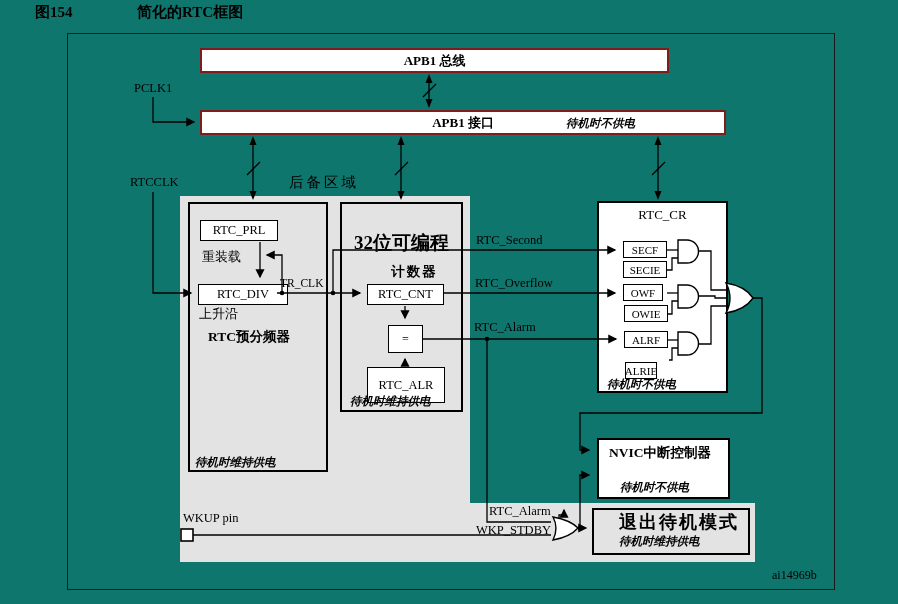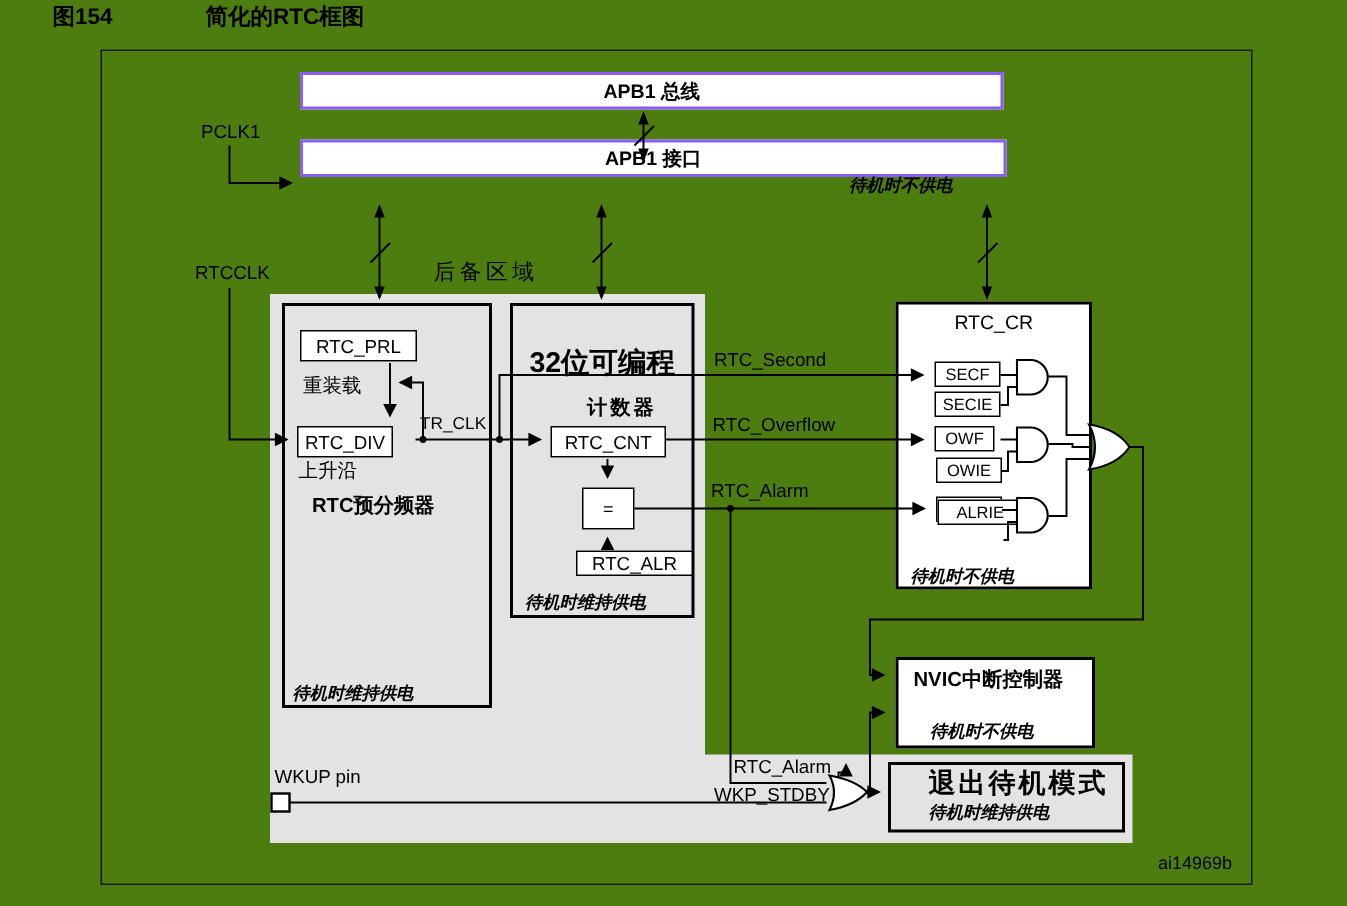--- a/index.html
+++ b/index.html
@@ -1,34 +1,34 @@
 <!DOCTYPE html>
 <html><head>
 <meta charset="utf-8">
 <style>
   html,body{margin:0;padding:0;background:#fff;}
   #stage{
-    position:relative;width:898px;height:604px;background:#4d7c0f;
-    font-family:Liberation Sans, sans-serif;color:#000;overflow:hidden;
+    position:relative;width:898px;height:604px;background:#0f766e;
+    font-family:Liberation Serif, serif;color:#000;overflow:hidden;
   }
   .abs{position:absolute;}
   .lbl{position:absolute;white-space:nowrap;font-size:12.5px;line-height:1.1;}
   .cjk13{font-size:13px;}
   .bold{font-weight:bold;}
   .note{font-style:italic;font-weight:bold;font-size:11.5px;white-space:nowrap;position:absolute;}
   .gray{position:absolute;background:#e3e3e3;}
   .bigbox{position:absolute;border:2.5px solid #000;box-sizing:border-box;background:transparent;}
   .whitebox{background:#ffffff;}
   .sbox{
     position:absolute;border:1.5px solid #000;background:#fff;box-sizing:border-box;
     display:flex;align-items:center;justify-content:center;font-size:12.5px;
   }
   .flag{font-size:11px;}
   .busbox{
-    position:absolute;border:2px solid #8b5cf6;background:#fff;box-sizing:border-box;
+    position:absolute;border:2px solid #7f1d1d;background:#fff;box-sizing:border-box;
     display:flex;align-items:center;justify-content:center;font-size:13px;font-weight:bold;
   }
   .ctr{text-align:center;}
   svg{position:absolute;left:0;top:0;}
 </style>
 </head>
 <body>
 
 <div id="stage">
 
@@ -36,53 +36,53 @@
   <div class="lbl bold" style="left:137px;top:4px;font-size:15px;">简化的RTC框图</div>
 
   <div class="abs" style="left:67px;top:33px;width:768px;height:557px;border:1.5px solid #1a1a1a;box-sizing:border-box;"></div>
 
   <div class="gray" style="left:180px;top:196px;width:290px;height:366px;"></div>
   <div class="gray" style="left:462px;top:503px;width:293px;height:59px;"></div>
 
   <div class="busbox" style="left:200px;top:48px;width:469px;height:25px;">
     <span>APB1 总线</span>
   </div>
-  <div class="busbox" style="left:200px;top:93px;width:471px;height:25px;">
+  <div class="busbox" style="left:200px;top:110px;width:526px;height:25px;">
     <span>APB1 接口</span>
   </div>
   <div class="note" style="left:566px;top:116px;">待机时不供电</div>
 
   <div class="lbl" style="left:134px;top:82px;">PCLK1</div>
   <div class="lbl" style="left:130px;top:176px;">RTCCLK</div>
 
   <div class="lbl" style="left:289px;top:175px;font-size:14.5px;letter-spacing:3px;">后备区域</div>
 
   <div class="bigbox" style="left:188px;top:202px;width:140px;height:270px;"></div>
   <div class="sbox" style="left:200px;top:220px;width:78px;height:21px;">
     <span>RTC_PRL</span>
   </div>
   <div class="lbl cjk13" style="left:202px;top:250px;text-align:center;">重装载</div>
-  <div class="sbox" style="left:198px;top:284px;width:64px;height:21px;">
+  <div class="sbox" style="left:198px;top:284px;width:90px;height:21px;">
     <span>RTC_DIV</span>
   </div>
   <div class="lbl cjk13" style="left:199px;top:307px;">上升沿</div>
   <div class="lbl" style="left:280px;top:277px;font-size:11.5px;">TR_CLK</div>
   <div class="lbl bold" style="left:208px;top:330px;font-size:13.5px;">RTC预分频器</div>
   <div class="note" style="left:195px;top:455px;">待机时维持供电</div>
 
   <div class="bigbox" style="left:340px;top:202px;width:123px;height:210px;"></div>
   <div class="lbl bold ctr" style="left:340px;top:233px;width:123px;font-size:19px;white-space:nowrap;">32位可编程</div>
   <div class="lbl bold ctr" style="left:340px;top:265px;width:123px;font-size:13.5px;letter-spacing:2px;margin-left:13px;">计数器</div>
   <div class="sbox" style="left:367px;top:284px;width:77px;height:21px;">
     <span>RTC_CNT</span>
   </div>
   <div class="sbox" style="left:388px;top:325px;width:35px;height:28px;font-size:12px;">
     <span>=</span>
   </div>
-  <div class="sbox" style="left:384px;top:367px;width:78px;height:17px;">
+  <div class="sbox" style="left:367px;top:367px;width:78px;height:36px;">
     <span>RTC_ALR</span>
   </div>
   <div class="note" style="left:350px;top:394px;">待机时维持供电</div>
 
   <div class="lbl" style="left:476px;top:234px;">RTC_Second</div>
   <div class="lbl" style="left:475px;top:277px;">RTC_Overflow</div>
   <div class="lbl" style="left:474px;top:321px;">RTC_Alarm</div>
 
   <div class="bigbox whitebox" style="left:597px;top:201px;width:131px;height:192px;"></div>
   <div class="lbl ctr" style="left:597px;top:208px;width:131px;font-size:13px;">RTC_CR</div>
@@ -94,21 +94,21 @@
     </div>
   <div class="sbox flag" style="left:623px;top:284px;width:40px;height:17px;">
       <span>OWF</span>
     </div>
   <div class="sbox flag" style="left:624px;top:305px;width:44px;height:17px;">
       <span>OWIE</span>
     </div>
   <div class="sbox flag" style="left:624px;top:331px;width:44px;height:17px;">
       <span>ALRF</span>
     </div>
-  <div class="sbox flag" style="left:625px;top:333px;width:57px;height:17px;justify-content:center;">
+  <div class="sbox flag" style="left:625px;top:362px;width:32px;height:17px;justify-content:center;">
       <span>ALRIE</span>
     </div>
   <div class="note" style="left:607px;top:377px;">待机时不供电</div>
 
   <div class="bigbox whitebox" style="left:597px;top:438px;width:133px;height:61px;"></div>
   <div class="lbl bold" style="left:609px;top:446px;font-size:13.5px;">NVIC中断控制器</div>
   <div class="note" style="left:620px;top:480px;"></div>
   <div class="note" style="left:620px;top:480px;">待机时不供电</div>
 
   <div class="bigbox" style="left:592px;top:508px;width:158px;height:47px;background:#e3e3e3;"></div>

